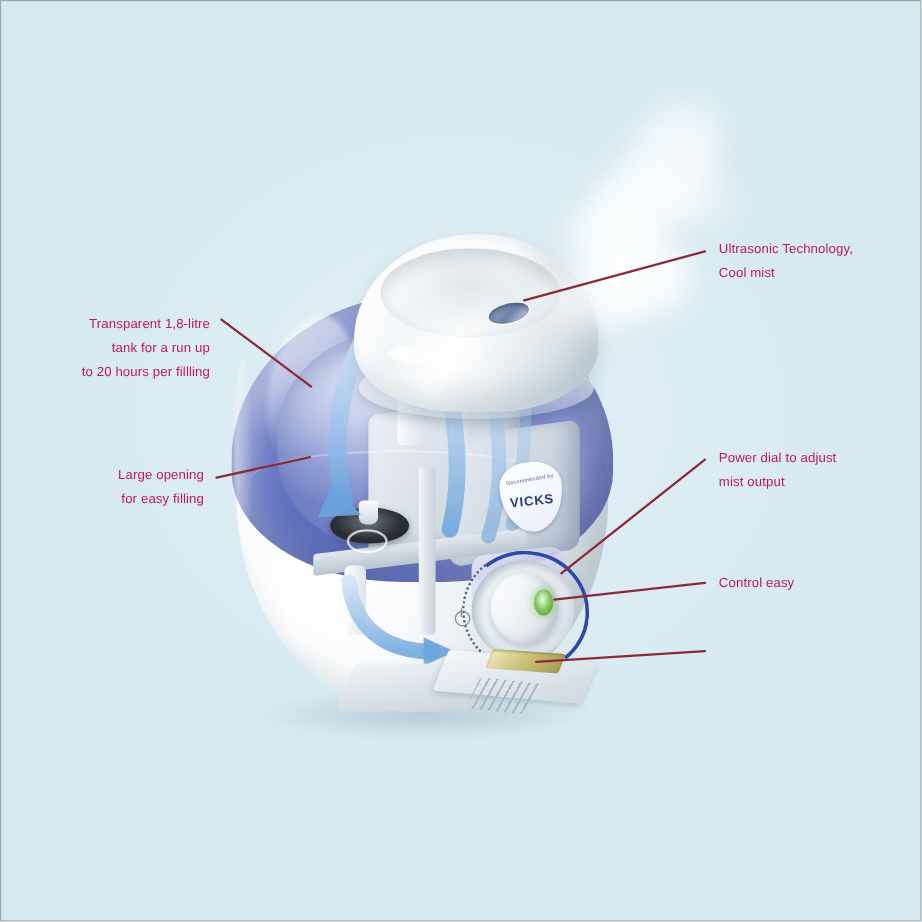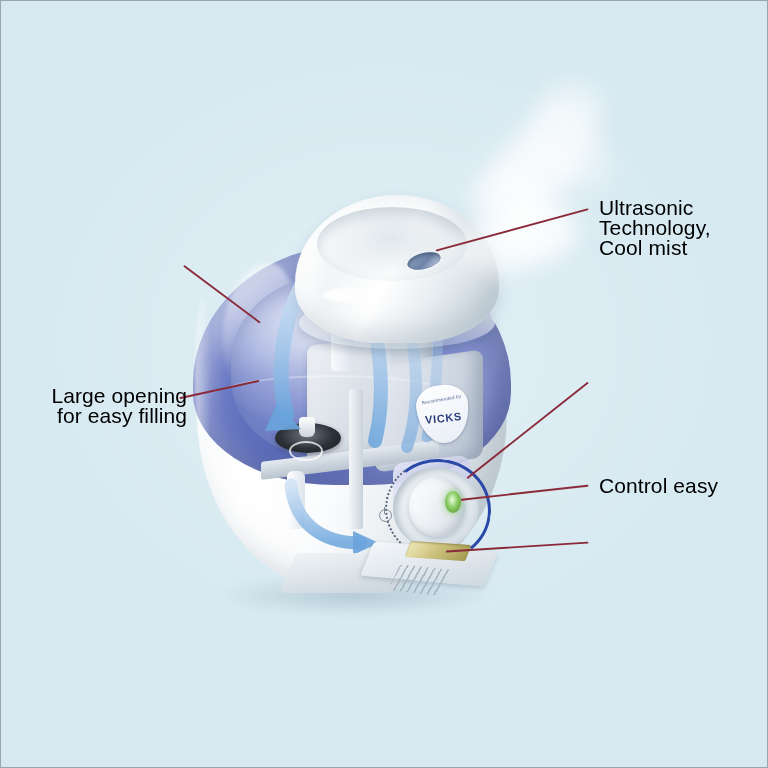--- a/index.html
+++ b/index.html
@@ -14,22 +14,22 @@
     overflow:hidden;
   }
   #canvas::after{
     content:"";position:absolute;inset:0;pointer-events:none;
     background:radial-gradient(ellipse 70% 60% at 50% 45%, rgba(255,255,255,0.30), rgba(255,255,255,0) 70%);
   }
 
   
   .label{
     position:absolute;
-    color:#000000;
-    font-size:21px;
+    color:#be185d;
+    font-size:11px;
     line-height:20px;
     letter-spacing:0.1px;
     white-space:pre-line;
     z-index:40;
   }
   .label.right{text-align:left;}
   .label.left{text-align:right;}
 
   
   .leaders{position:absolute;inset:0;z-index:35;pointer-events:none;}
@@ -403,21 +403,26 @@
       <line x1="180" y1="398" x2="258" y2="381"></line>
       <line x1="588" y1="383" x2="468" y2="478"></line>
       <line x1="588" y1="486" x2="462" y2="500"></line>
       <line x1="588" y1="543" x2="447" y2="552"></line>
     </g>
   </svg>
 
   <div class="label right" style="left:598px;top:197px;">Ultrasonic Technology,
 Cool mist</div>
 
-
-  <div class="label left" style="right:580px;top:385px;">Large opening
+  <div class="label left" style="right:592px;top:259px;">Transparent 1,8-litre
+tank for a run up
+to 20 hours per fillling</div>
+
+  <div class="label left" style="right:597px;top:385px;">Large opening
 for easy filling</div>
 
+  <div class="label right" style="left:598px;top:371px;">Power dial to adjust
+mist output</div>
 
   <div class="label right" style="left:598px;top:475px;">Control easy</div>
 
 
 </div>
 
 </body></html>

